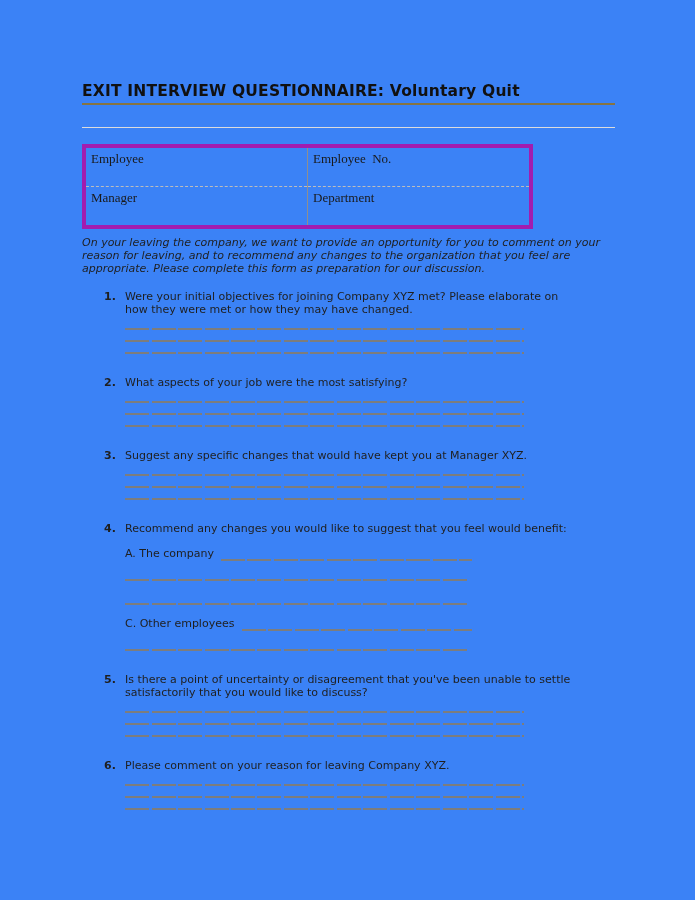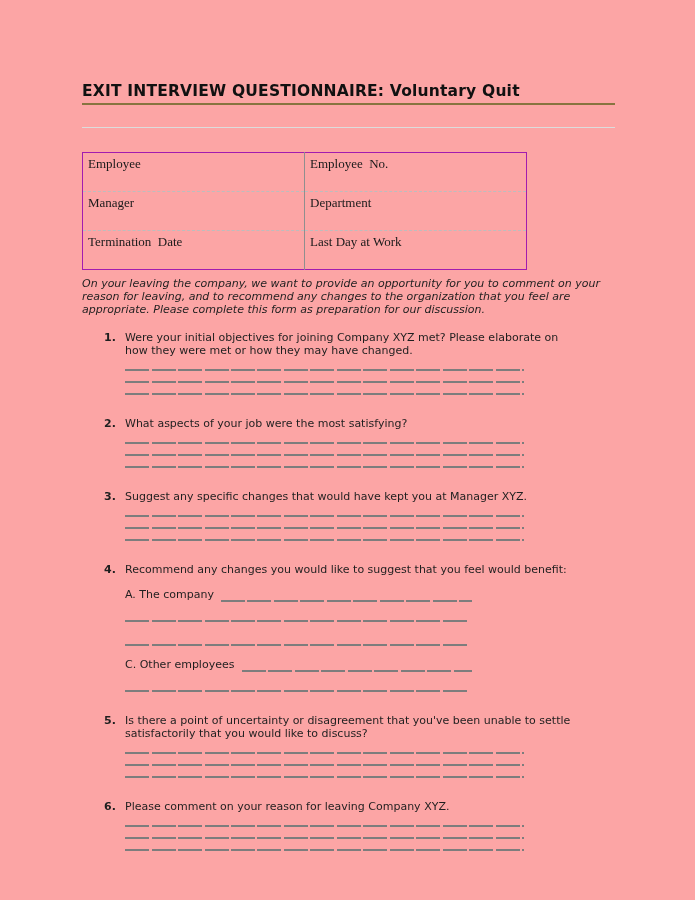--- a/index.html
+++ b/index.html
@@ -1,20 +1,20 @@
 <!DOCTYPE html>
 <html><head>
 <meta charset="utf-8">
 <style>
   html, body { margin: 0; padding: 0; background: #ffffff; }
   .page {
     position: relative;
     width: 695px;
     height: 900px;
-    background: #fca5a5;
+    background: #3b82f6;
     font-family: "DejaVu Sans", sans-serif;
     color: #1f1f1f;
     overflow: hidden;
     box-sizing: border-box;
     padding: 82px 80px 0 82px;
   }
   .doc-title {
     margin: 0;
     font-size: 15.5px;
     font-weight: bold;
@@ -22,25 +22,25 @@
     color: #111111;
     padding-bottom: 3px;
     border-bottom: 2px solid #877440;
   }
   .separator-rule {
     margin-top: 22px;
     height: 1px;
     background: #dcdcdc;
   }
   table.info-table {
-    margin-top: 24px;
+    margin-top: 16px;
     border-collapse: collapse;
     table-layout: fixed;
     width: 426px;
-    border: 1px solid #a21caf;
+    border: 4px solid #a21caf;
   }
   table.info-table td {
     width: 211px;
     height: 33px;
     vertical-align: top;
     padding: 3px 5px 2px 5px;
     font-family: "Liberation Serif", serif;
     font-size: 13px;
     color: #1a1a1a;
     border-left: 1px solid #8f8f8f;
@@ -112,24 +112,20 @@
   <tr>
     <td><span class="cell-label">Employee</span></td>
     <td><span class="cell-label">Employee  No.</span></td>
   </tr>
 
   <tr>
     <td><span class="cell-label">Manager</span></td>
     <td><span class="cell-label">Department</span></td>
   </tr>
 
-  <tr>
-    <td><span class="cell-label">Termination  Date</span></td>
-    <td><span class="cell-label">Last Day at Work</span></td>
-  </tr>
 </tbody>
   </table>
 
   <p class="intro">On your leaving the company, we want to provide an opportunity for you to comment on your reason for leaving, and to recommend any changes to the organization that you feel are appropriate. Please complete this form as preparation for our discussion.</p>
 
   <div class="questions">
   <div class="question">
     <span class="q-num">1.</span>
     <div class="q-body">
       <div class="q-text">Were your initial objectives for joining Company XYZ met? Please elaborate on how they were met or how they may have changed.</div>

